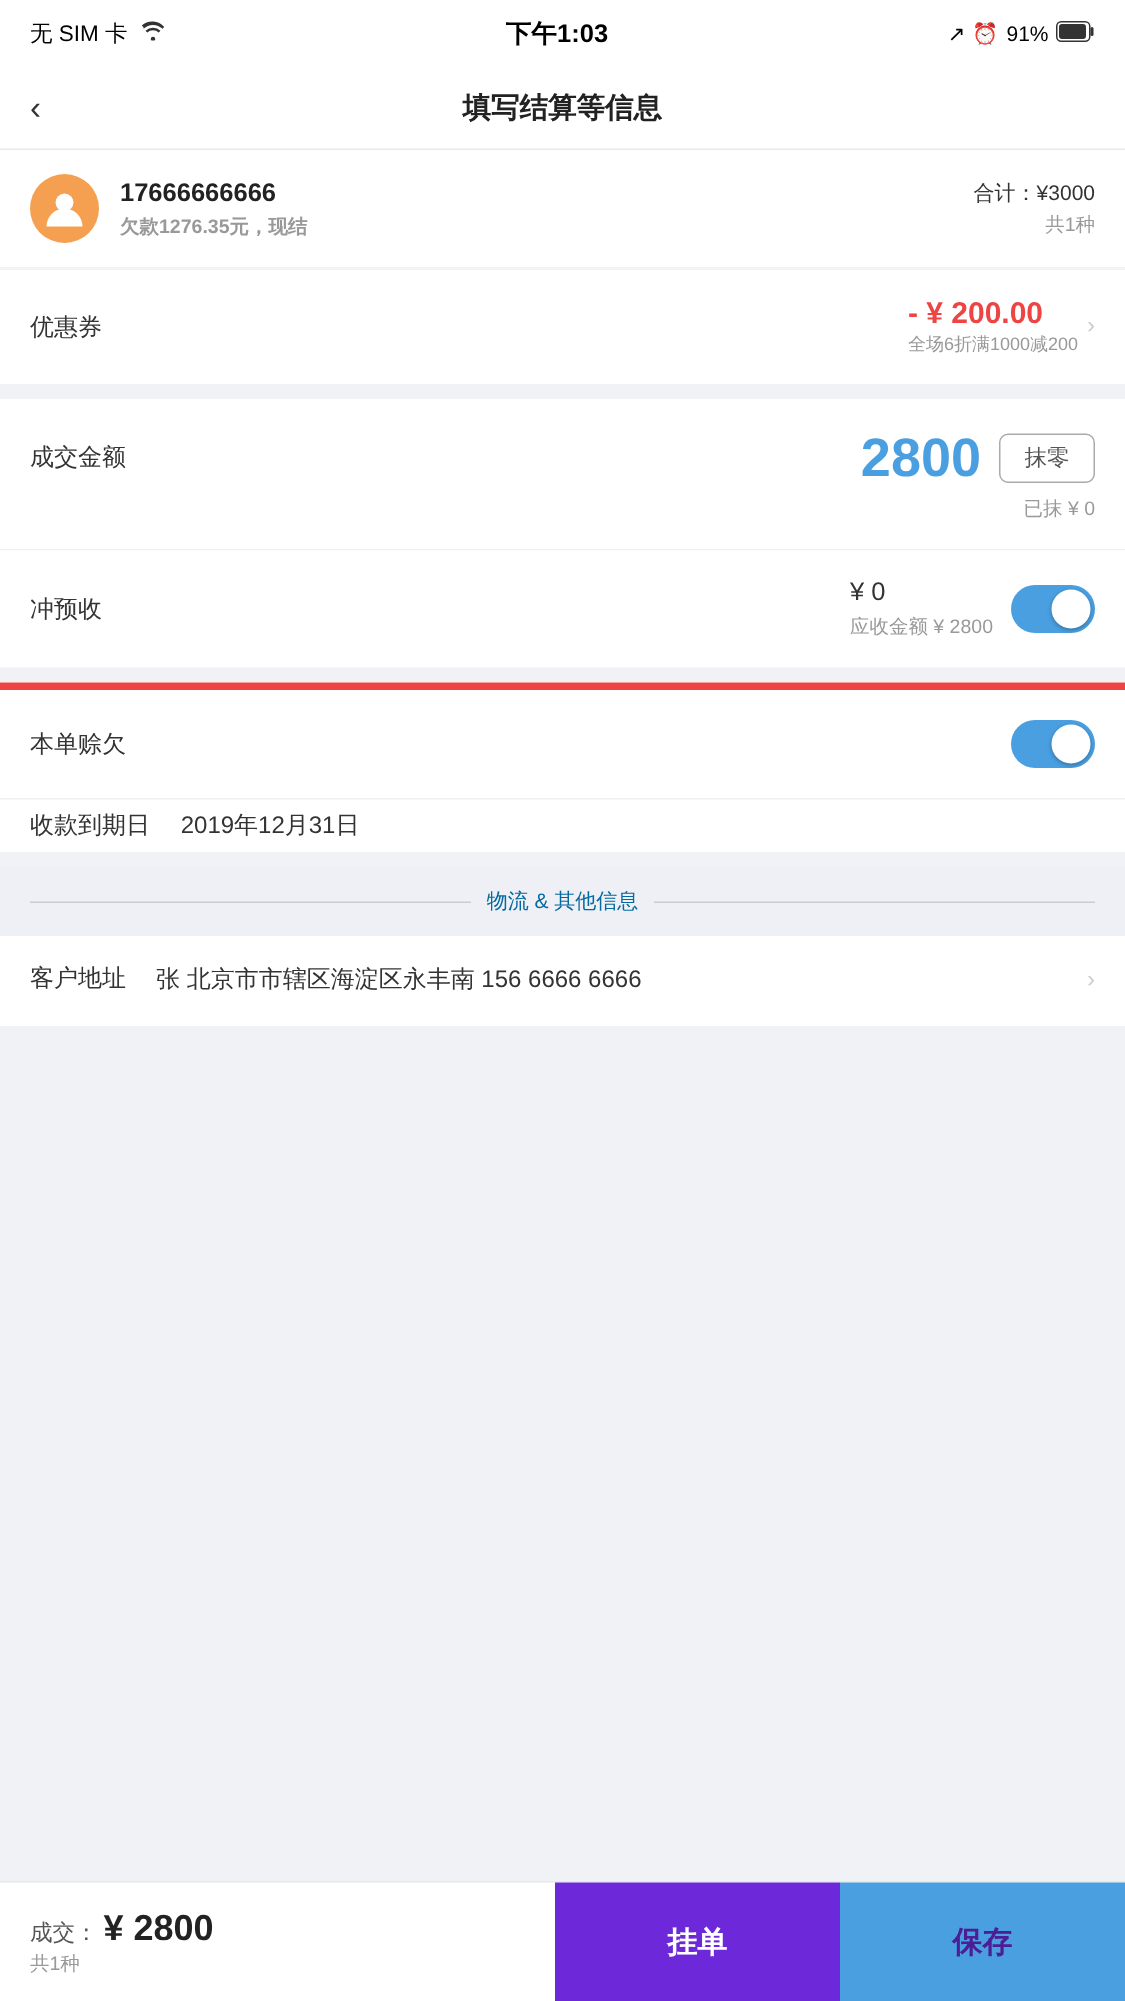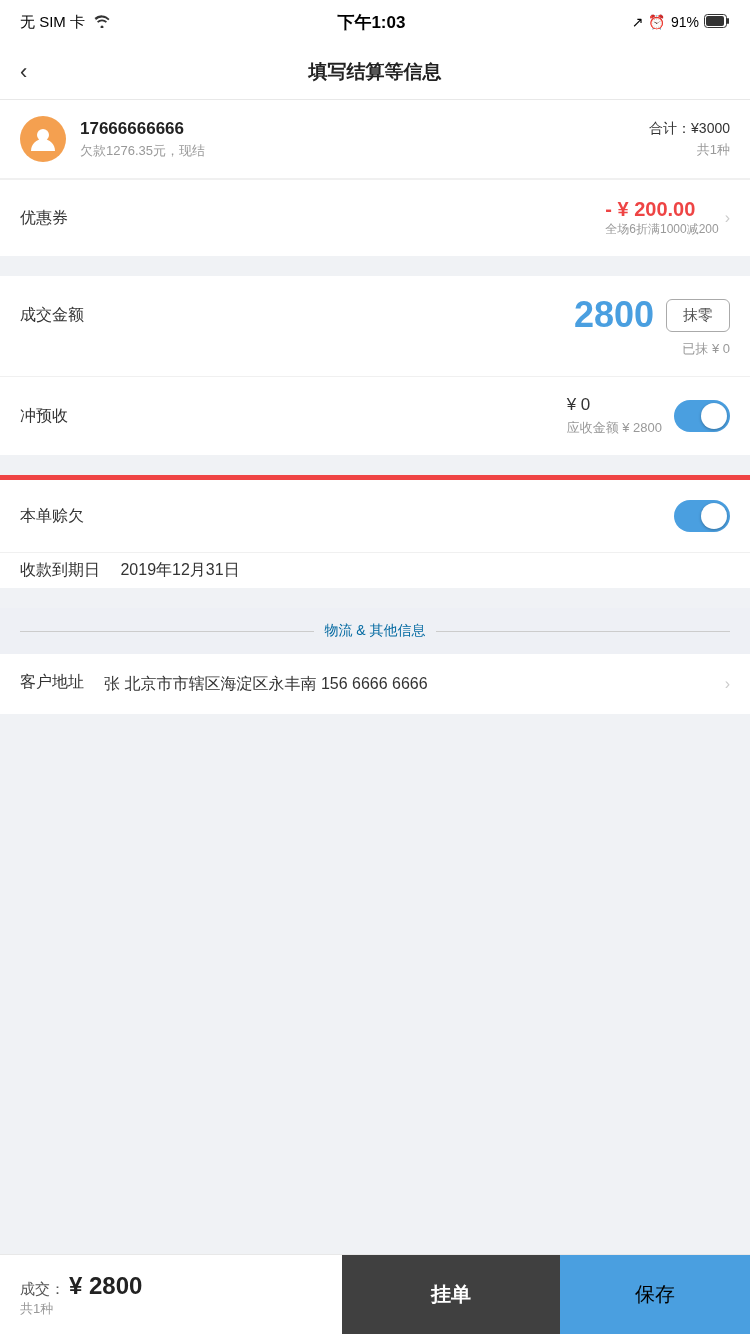--- a/index.html
+++ b/index.html
@@ -47,21 +47,21 @@
     }
     .nav-title {
       font-size: 19px;
       font-weight: 600;
       color: #222;
     }
 
     
     .card {
       background: #fff;
-      margin-bottom: 10px;
+      margin-bottom: 0;
     }
 
     
     .customer-row {
       background: #fff;
       padding: 16px 20px;
       display: flex;
       align-items: center;
       justify-content: space-between;
       border-bottom: 1px solid #f0f0f0;
@@ -84,20 +84,21 @@
     }
     .customer-info .name {
       font-size: 17px;
       font-weight: 600;
       color: #222;
     }
     .customer-info .sub {
       font-size: 13px;
       color: #999;
       margin-top: 3px;
+      font-weight: bold;
     }
     .customer-right { text-align: right; }
     .customer-right .total-label { font-size: 14px; color: #333; }
     .customer-right .total-count { font-size: 13px; color: #999; margin-top: 3px; }
 
     
     .coupon-row {
       background: #fff;
       padding: 18px 20px;
       display: flex;
@@ -263,41 +264,41 @@
     .bottom-summary .summary-amount {
       font-size: 24px;
       font-weight: 700;
       color: #222;
     }
     .bottom-summary .summary-count {
       font-size: 13px;
       color: #999;
     }
     .bottom-btn-hold {
-      width: 218px;
+      width: 190px;
       height: 80px;
-      background: #404040;
+      background: #6d28d9;
       display: flex;
       align-items: center;
       justify-content: center;
       font-size: 20px;
       font-weight: 600;
       color: #fff;
       cursor: pointer;
     }
     .bottom-btn-save {
       width: 190px;
       height: 80px;
       background: #4a9fe0;
       display: flex;
       align-items: center;
       justify-content: center;
       font-size: 20px;
-      font-weight: 400;
-      color: #000000;
+      font-weight: 700;
+      color: #4c1d95;
       cursor: pointer;
     }
   </style>
 </head>
 <body>
 
 <div class="status-bar">
   <div class="status-left">
     <span>无 SIM 卡</span>
     <span>

